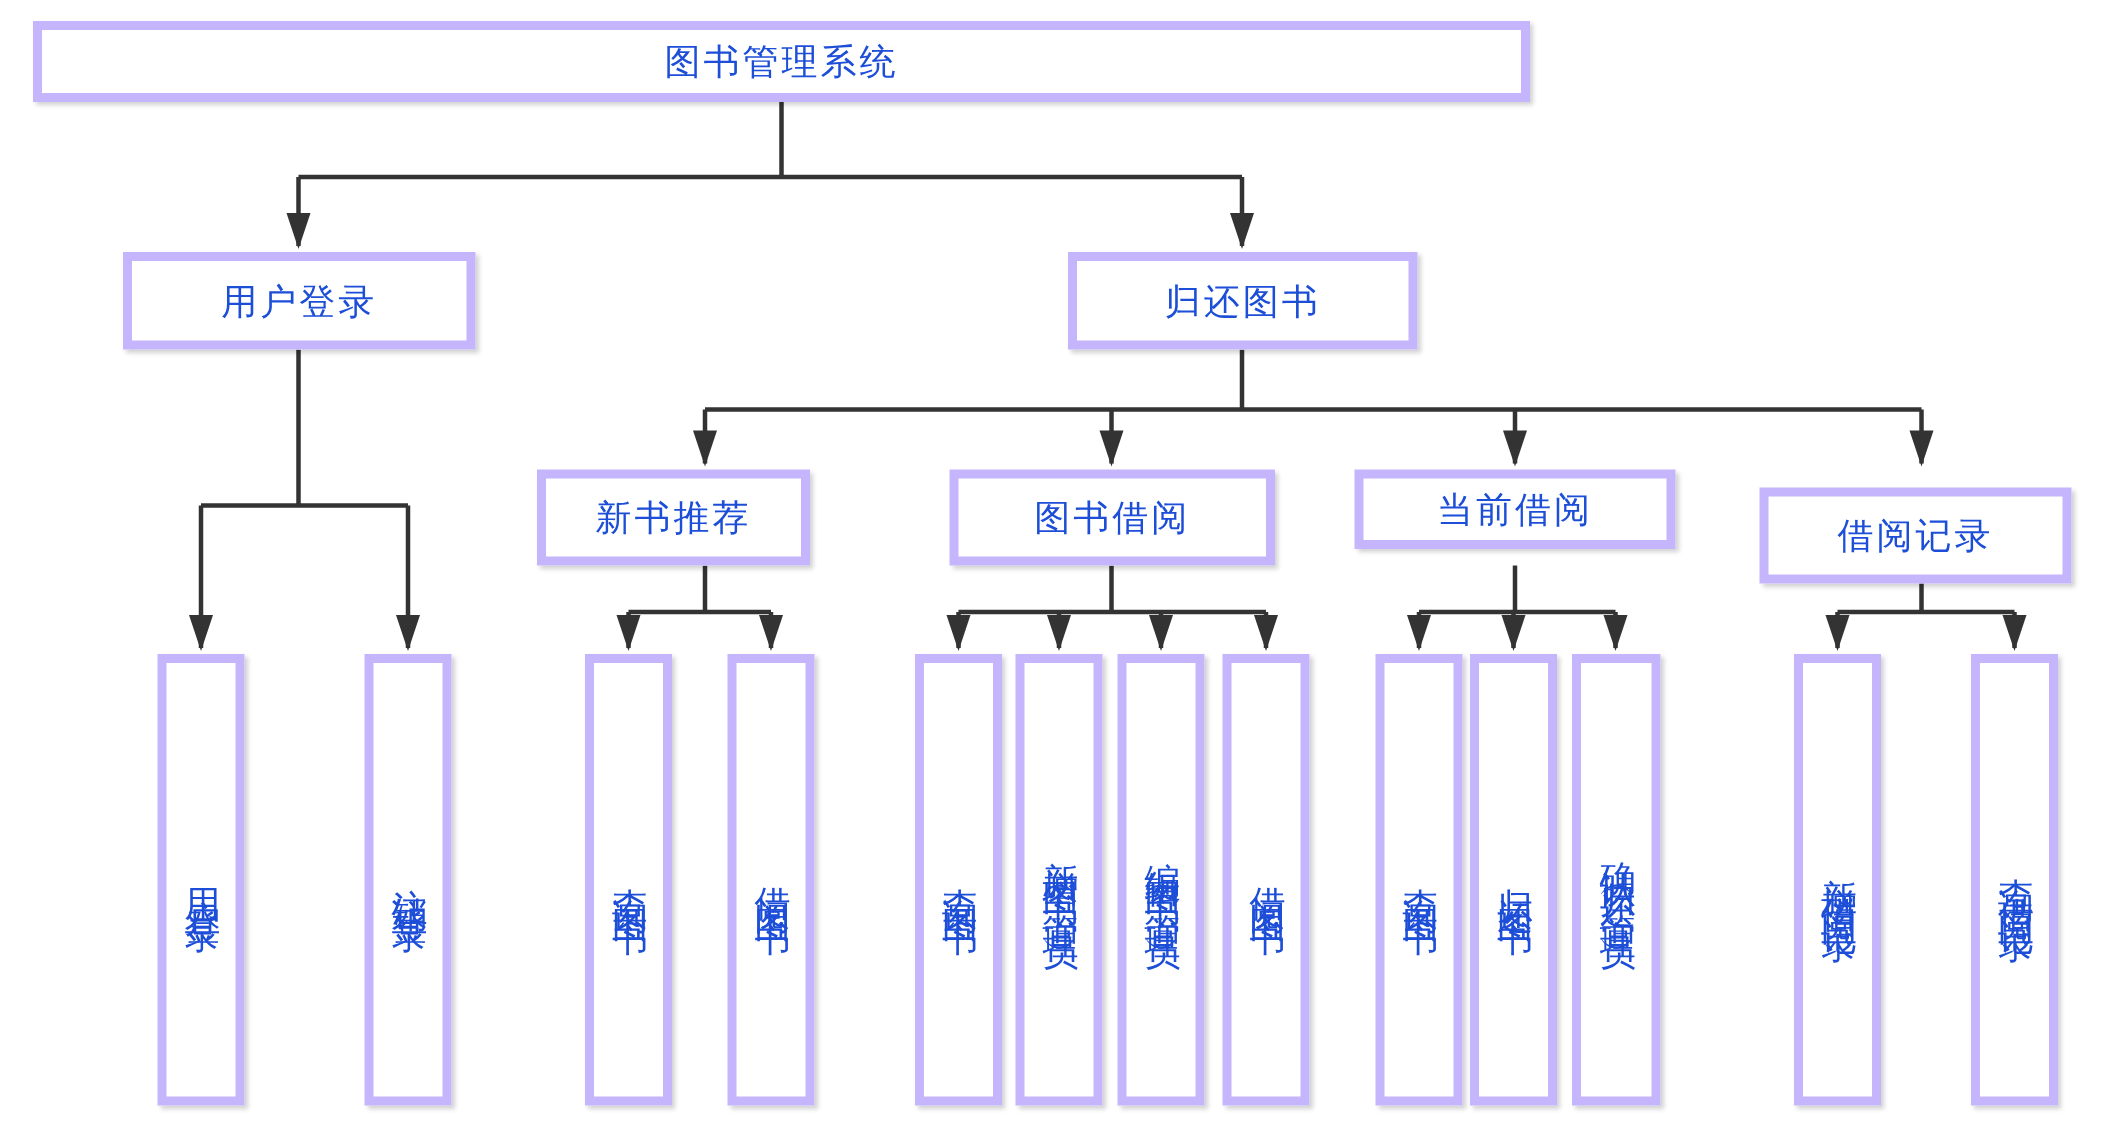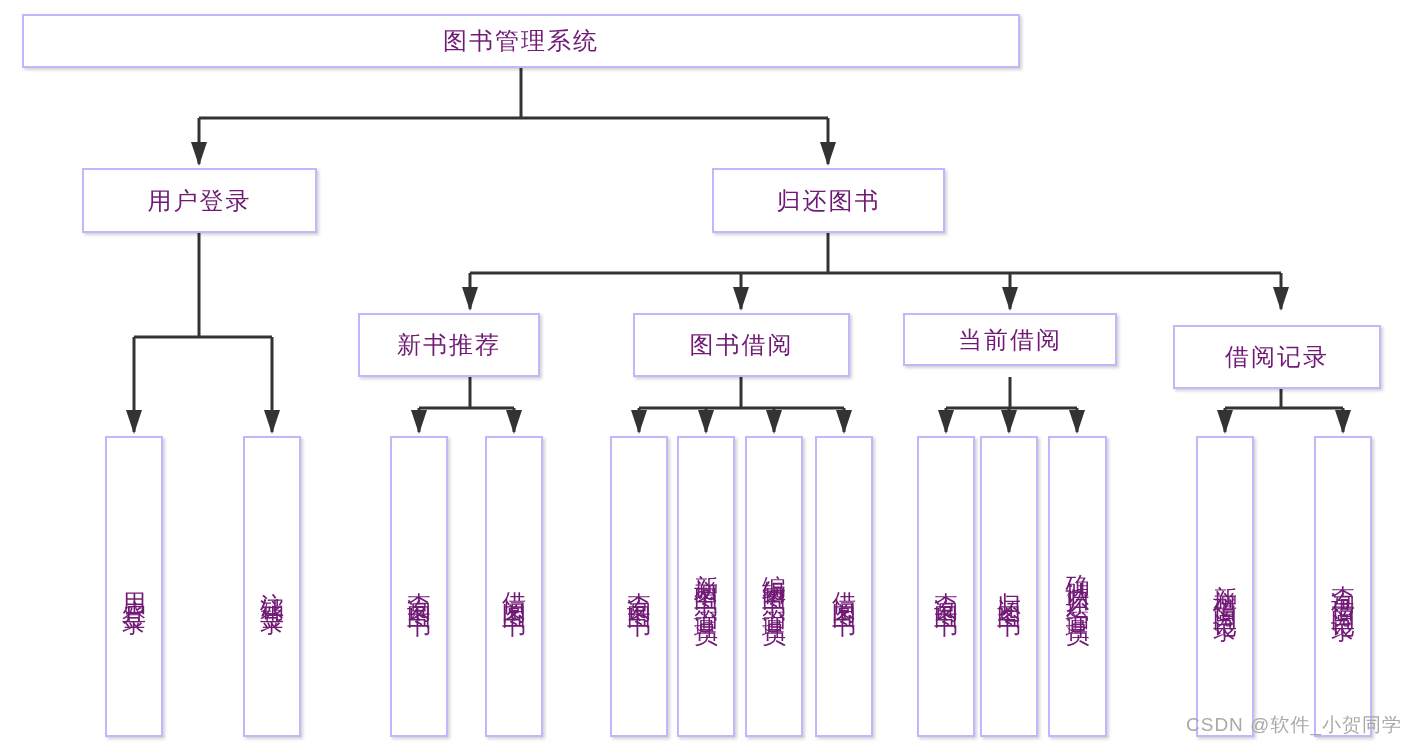--- a/index.html
+++ b/index.html
@@ -2,22 +2,22 @@
 <html><head>
 <meta charset="utf-8">
 <style>
   html,body{margin:0;padding:0;background:#fff;}
   #canvas{
     position:relative;width:1405px;height:747px;background:#fff;overflow:hidden;
     font-family:"Liberation Sans",sans-serif;
   }
   #connectors{position:absolute;left:0;top:0;}
   .box{
-    position:absolute;background:#fff;border:2px solid #c4b5fd;box-sizing:border-box;
-    display:flex;align-items:center;justify-content:center;color:#701a75;
+    position:absolute;background:#fff;border:6px solid #c4b5fd;box-sizing:border-box;
+    display:flex;align-items:center;justify-content:center;color:#1d4ed8;
     box-shadow:2px 2px 3px rgba(0,0,0,0.18);
   }
   .h{font-size:24px;letter-spacing:2px;white-space:nowrap;}
   .v{
     writing-mode:vertical-rl;text-orientation:mixed;
     font-size:24px;letter-spacing:7px;line-height:1;
   }
   .watermark{
     position:absolute;left:1186px;top:712px;font-size:19px;
     color:#a9a9a9;letter-spacing:1px;white-space:nowrap;
@@ -115,15 +115,14 @@
   <div class="box v" style="left:745px;top:436px;width:58px;height:301px">编辑图书（管理员）</div>
   <div class="box v" style="left:815px;top:436px;width:58px;height:301px">借阅图书</div>
 
   <div class="box v" style="left:917px;top:436px;width:58px;height:301px">查询图书</div>
   <div class="box v" style="left:980px;top:436px;width:58px;height:301px">归还图书</div>
   <div class="box v" style="left:1048px;top:436px;width:59px;height:301px">确认归还（管理员）</div>
 
   <div class="box v" style="left:1196px;top:436px;width:58px;height:301px">新增借阅记录</div>
   <div class="box v" style="left:1314px;top:436px;width:58px;height:301px">查询借阅记录</div>
 
-  <div class="watermark">CSDN @软件_小贺同学</div>
 
 </div>
 
 </body></html>

